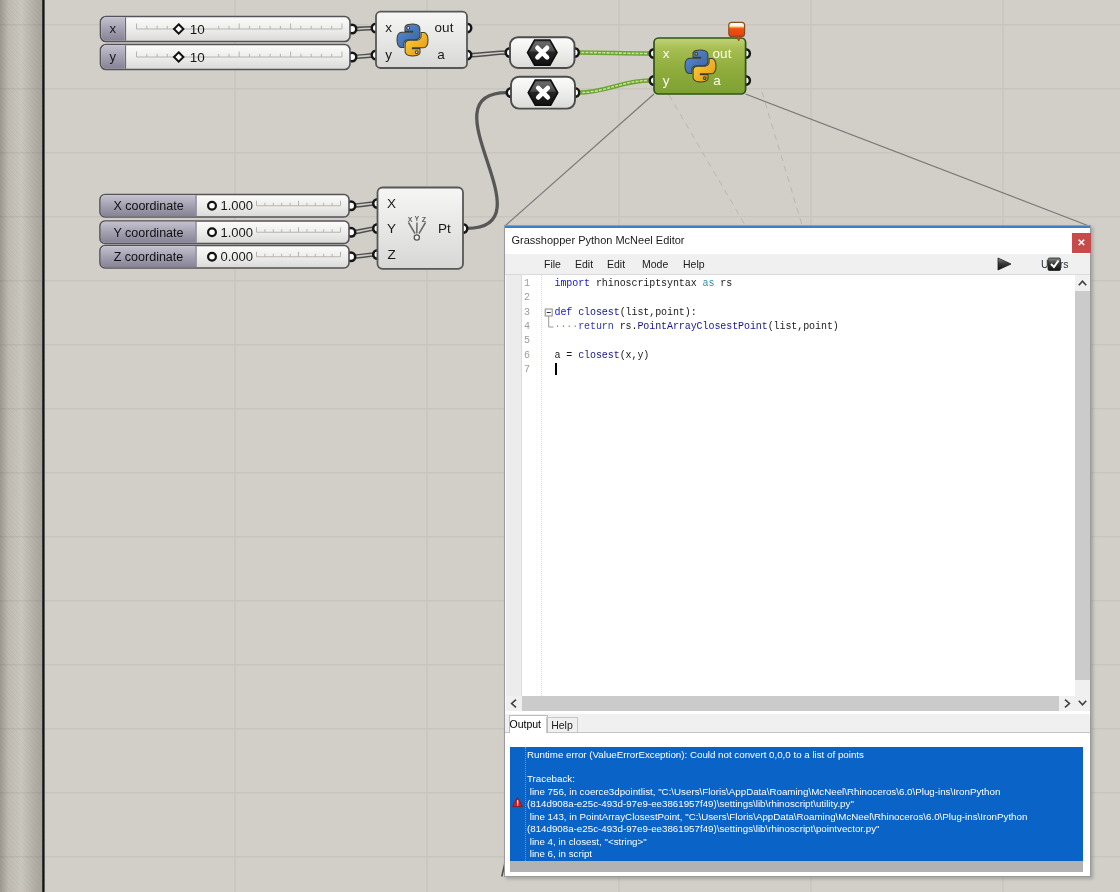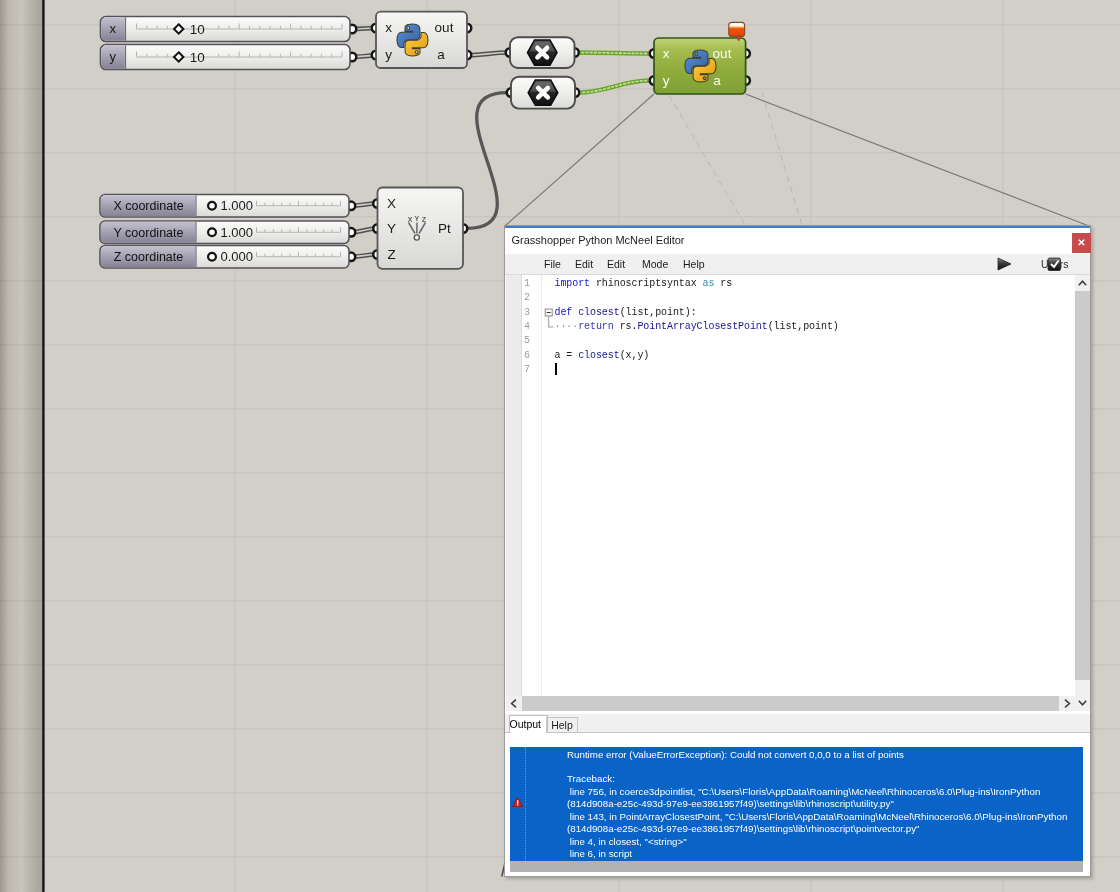--- a/index.html
+++ b/index.html
@@ -30,21 +30,21 @@
   .ws{color:#c08048;}
   #caret{position:absolute;left:49px;top:88.4px;width:1.5px;height:12px;background:#000;}
   
   #hsb{position:absolute;left:1px;top:470px;width:569px;height:15px;background:#f0f0f0;}
   #vsb{position:absolute;left:570px;top:49px;width:15px;height:436px;background:#f0f0f0;}
   #tabs{position:absolute;left:0;top:488px;width:100%;height:18px;background:#f0f0f0;border-bottom:1px solid #c4c4c4;font-size:10.5px;}
   #tab1{position:absolute;left:3.5px;top:1px;width:37px;height:17px;background:#fff;border:1px solid #bcbcbc;border-bottom:none;text-align:left;line-height:16px;}
   #tab2{position:absolute;left:41px;top:3px;width:30px;height:15px;border:1px solid #c8c8c8;border-bottom:none;text-align:center;line-height:14px;color:#222;}
   #outputarea{position:absolute;left:0;top:507px;width:585px;height:142px;background:#fff;}
   #bluebox{position:absolute;left:5px;top:14px;width:573px;height:114px;background:#0a64c8;}
-  #outtext{position:absolute;left:22px;top:15.5px;font-size:9.75px;line-height:12.45px;color:#fff;white-space:pre;margin-left:40px;}
+  #outtext{position:absolute;left:22px;top:15.5px;font-size:9.75px;line-height:12.45px;color:#fff;white-space:pre;}
   #dotcol{position:absolute;left:20px;top:14px;height:114px;border-left:1px dotted rgba(255,255,255,.38);}
   #graybar{position:absolute;left:5px;top:128px;width:573px;height:11px;background:#b2b2b2;}
 </style>
 </head>
 <body>
 <svg id="cv" width="1120" height="892" viewBox="0 0 1120 892">
 <defs>
 <linearGradient id="gBody" x1="0" y1="0" x2="0" y2="1">
   <stop offset="0" stop-color="#f6f6f4"></stop>
         <stop offset="0.5" stop-color="#e7e7e5"></stop>

